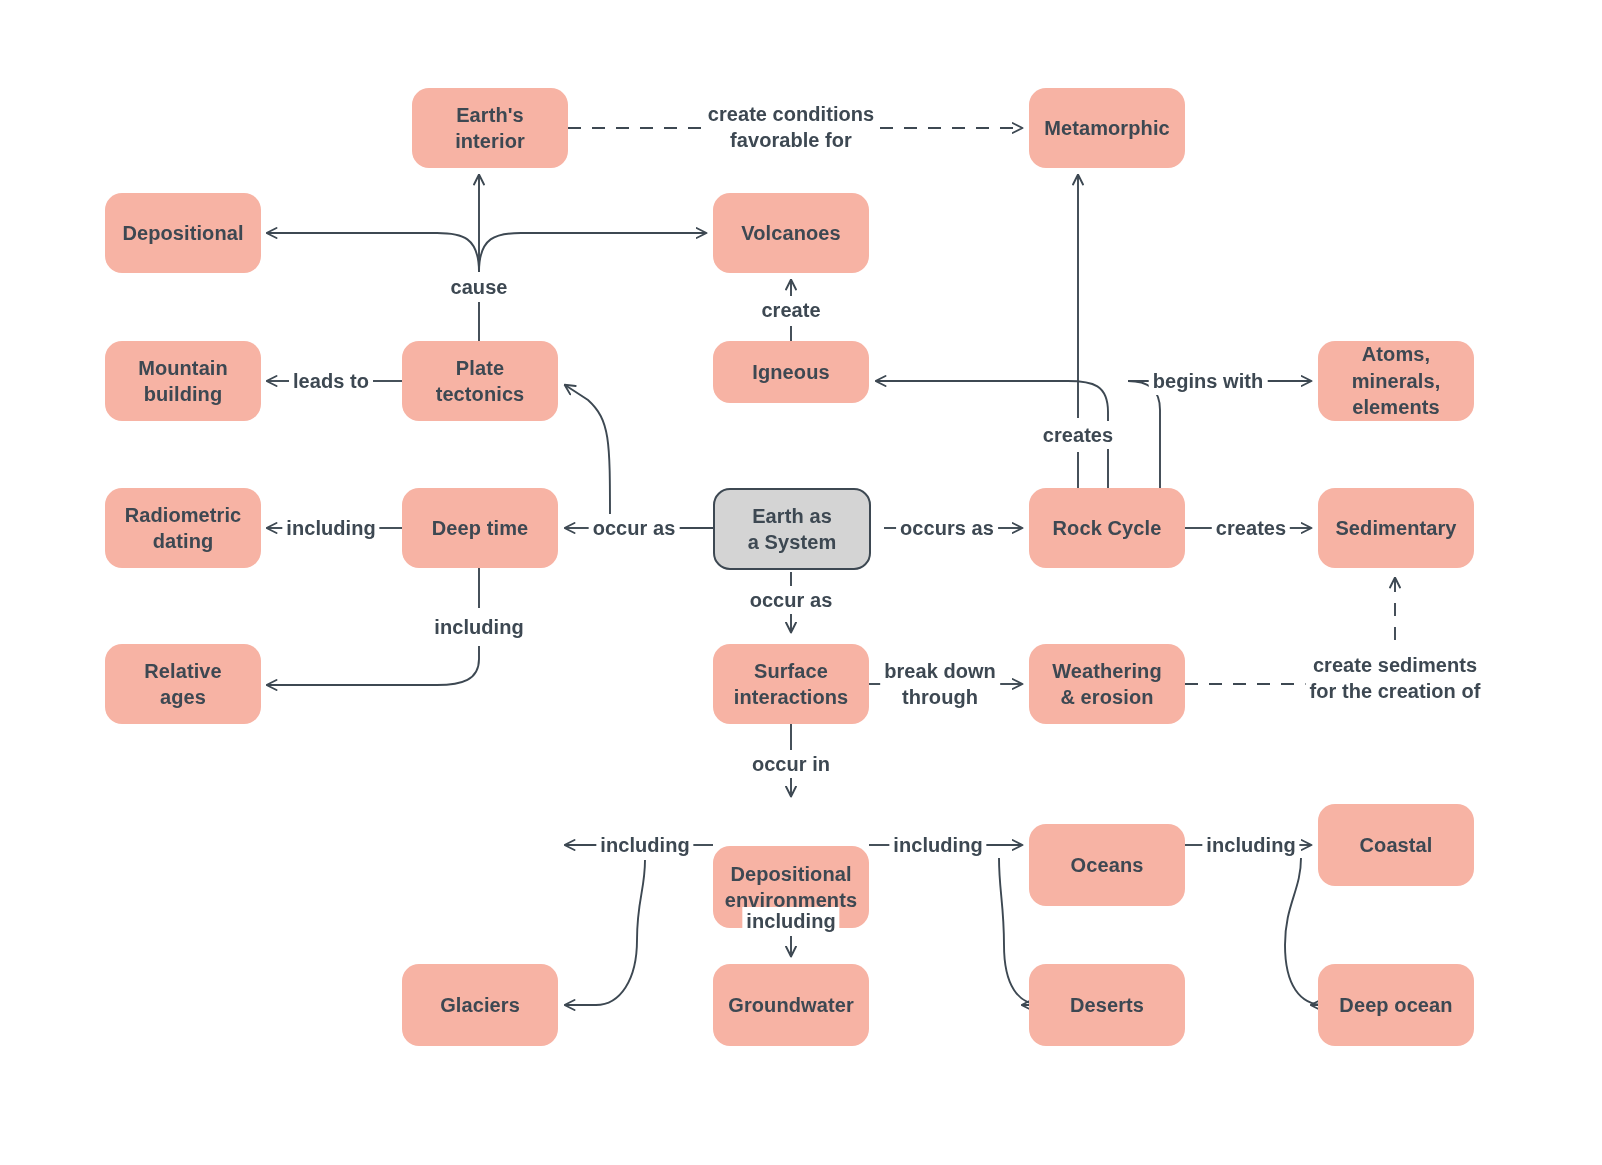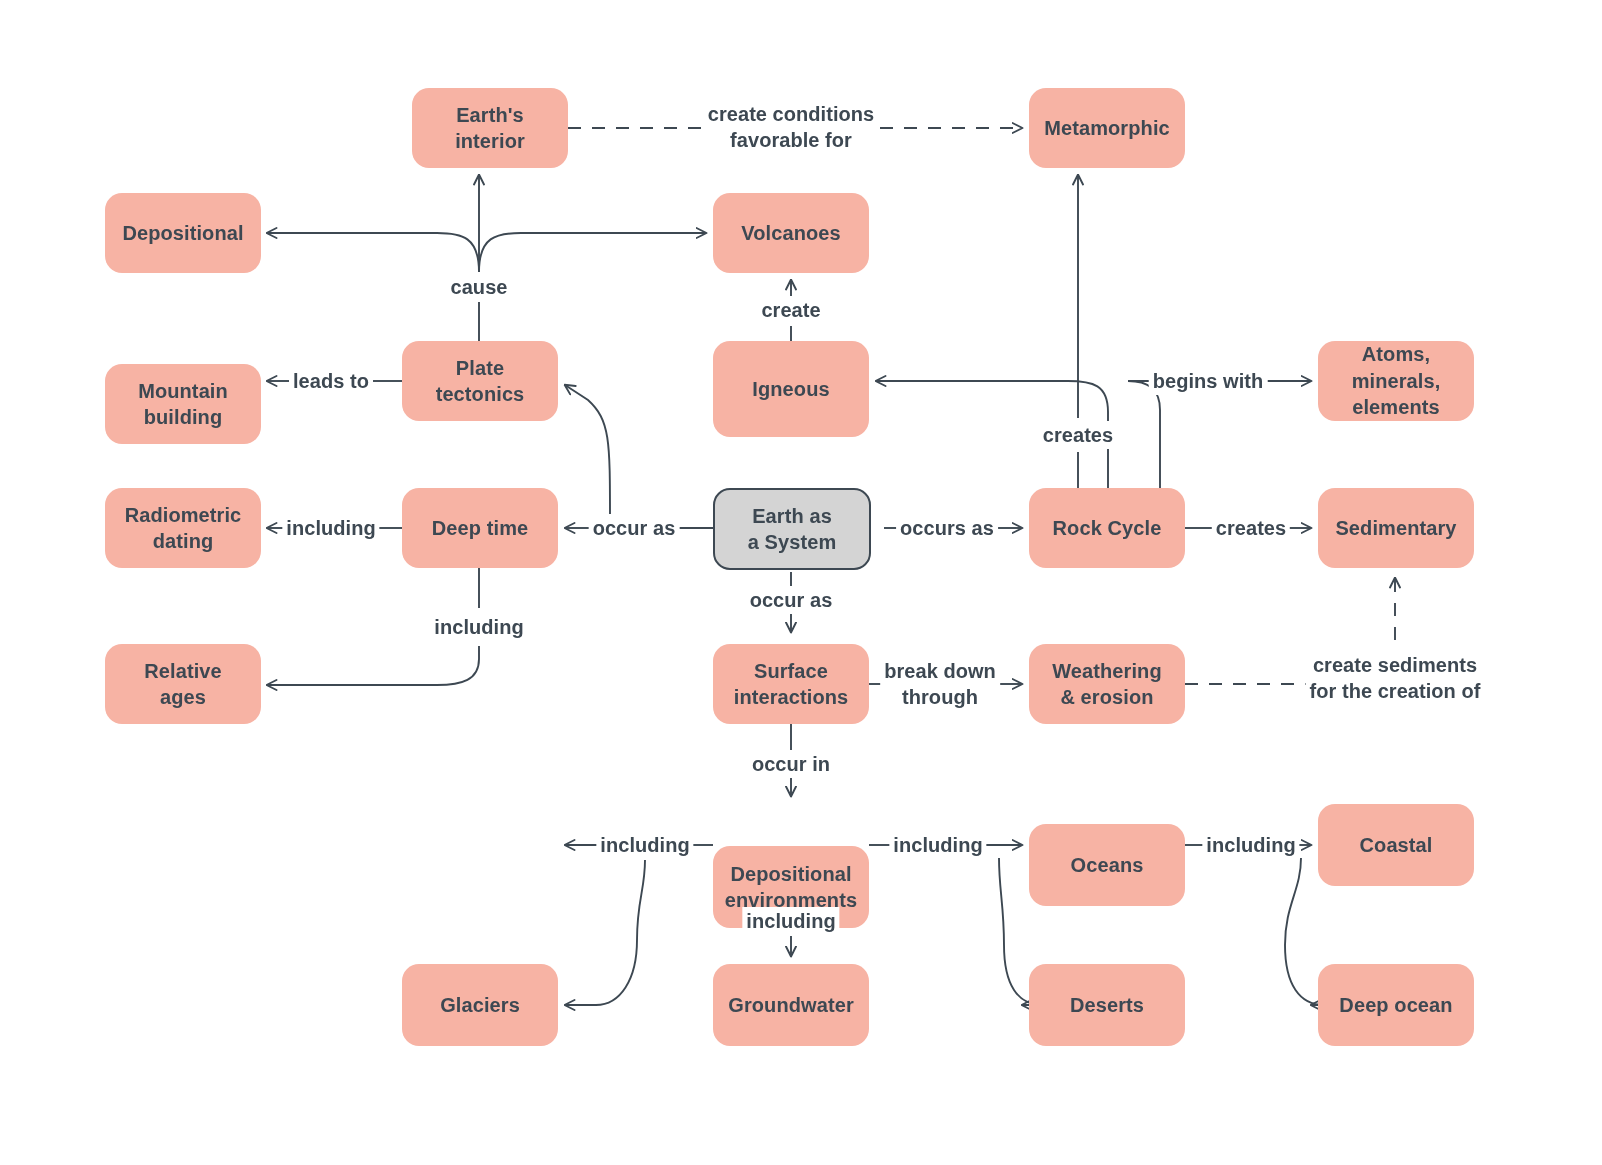--- a/index.html
+++ b/index.html
@@ -160,25 +160,25 @@
       <path d="M 1301 858 C 1301 890 1285 905 1285 945 C 1285 985 1300 1005 1324 1005 L 1311 1005" marker-end="url(#arrow)"></path>
 
     </g>
   </svg>
 
   <div class="node" style="left:412px; top:88px;  width:156px; height:80px;">Earth's
 interior</div>
   <div class="node" style="left:1029px;top:88px;  width:156px; height:80px;">Metamorphic</div>
   <div class="node" style="left:105px; top:193px; width:156px; height:80px;">Depositional</div>
   <div class="node" style="left:713px; top:193px; width:156px; height:80px;">Volcanoes</div>
-  <div class="node" style="left:105px; top:341px; width:156px; height:80px;margin-top:23px;">Mountain
+  <div class="node" style="left:105px; top:341px; width:156px; height:80px;">Mountain
 building</div>
   <div class="node" style="left:402px; top:341px; width:156px; height:80px;">Plate
 tectonics</div>
-  <div class="node" style="left:713px; top:341px; width:156px; height:96px;">Igneous</div>
+  <div class="node" style="left:713px; top:341px; width:156px; height:62px;">Igneous</div>
   <div class="node" style="left:1318px;top:341px; width:156px; height:80px;">Atoms, minerals,
 elements</div>
   <div class="node" style="left:105px; top:488px; width:156px; height:80px;">Radiometric
 dating</div>
   <div class="node center" style="left:713px; top:488px; width:158px; height:82px;">Earth as
 a System</div>
   <div class="node" style="left:402px; top:488px; width:156px; height:80px;">Deep time</div>
   <div class="node" style="left:1029px;top:488px; width:156px; height:80px;">Rock Cycle</div>
   <div class="node" style="left:1318px;top:488px; width:156px; height:80px;">Sedimentary</div>
   <div class="node" style="left:105px; top:644px; width:156px; height:80px;">Relative

